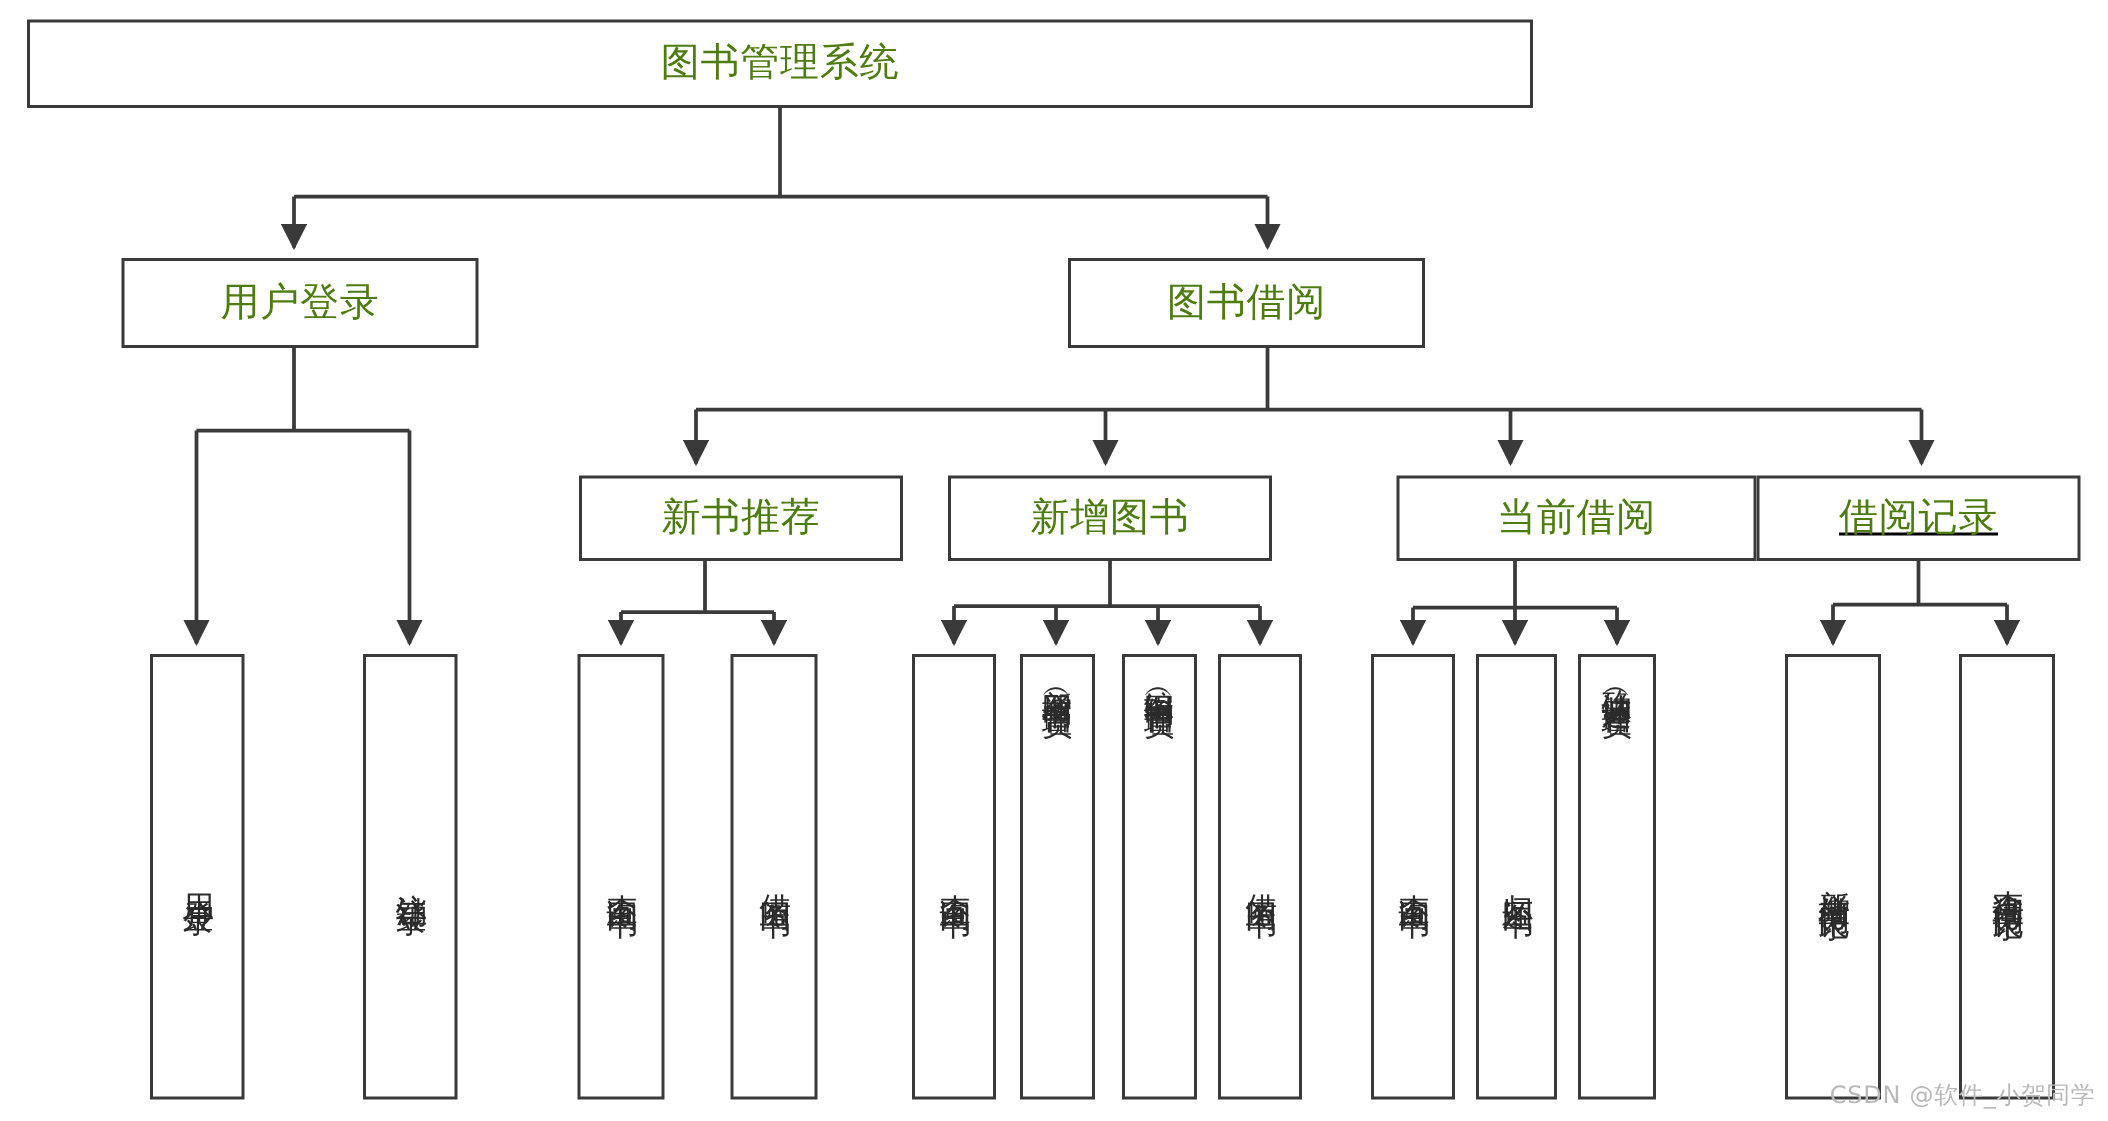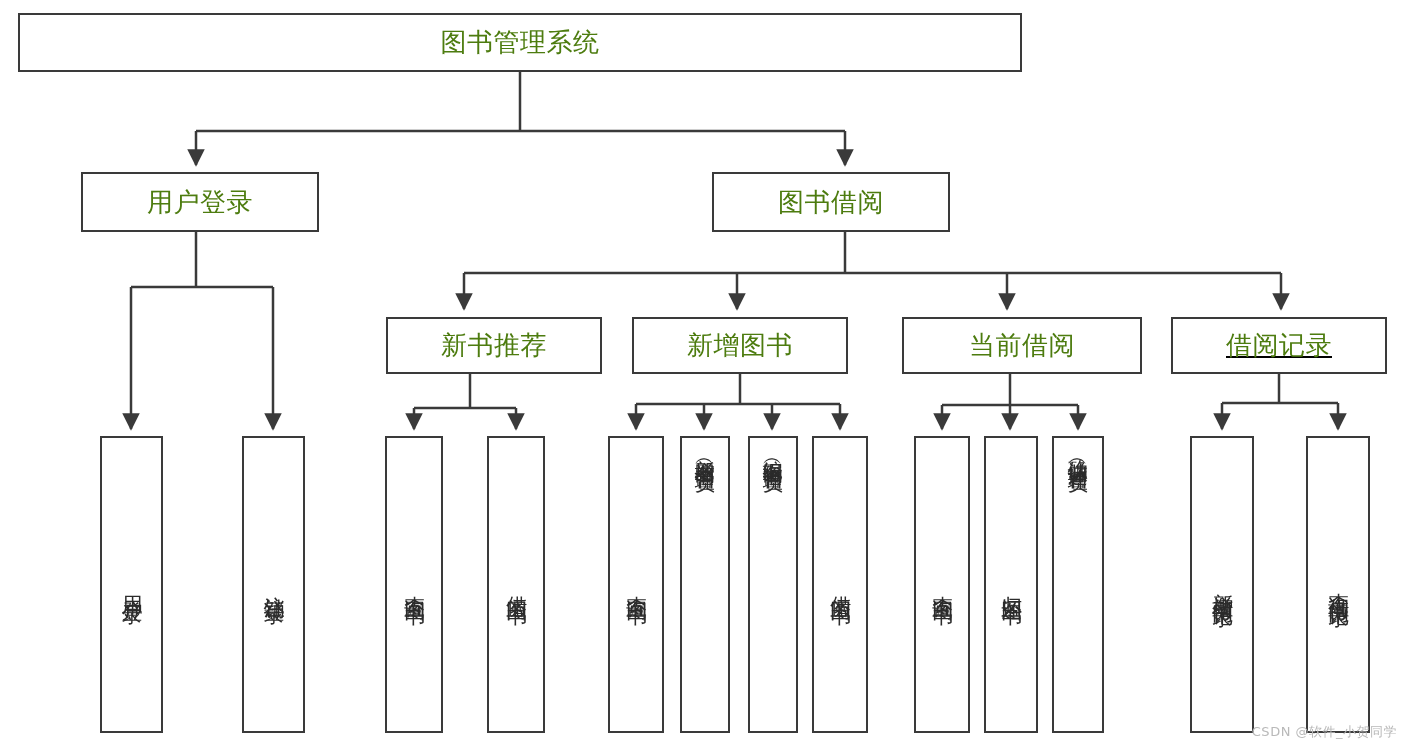--- a/index.html
+++ b/index.html
@@ -60,21 +60,21 @@
     white-space: nowrap;
   }
   .node-label-v.narrow {
     font-size: 20px;
     letter-spacing: 2px;
   }
   #watermark {
     position: absolute;
     right: 8px;
     bottom: 6px;
-    font-size: 13px;
+    font-size: 16px;
     color: #b9b9b9;
     letter-spacing: 0.5px;
     white-space: nowrap;
     pointer-events: none;
   }
 </style>
 </head>
 <body>
 
 <div id="canvas">
@@ -142,21 +142,21 @@
   </div>
 
   <div class="node-box" style="left:362px; top:317px; width:216px; height:57px;margin-left:24px;">
     <span class="node-label-h">新书推荐</span>
   </div>
 
   <div class="node-box" style="left:632px; top:317px; width:216px; height:57px;">
     <span class="node-label-h">新增图书</span>
   </div>
 
-  <div class="node-box" style="left:902px; top:317px; width:240px; height:57px;">
+  <div class="node-box" style="left:931px; top:317px; width:240px; height:57px;">
     <span class="node-label-h">当前借阅</span>
   </div>
 
   <div class="node-box" style="left:1171px; top:317px; width:216px; height:57px;text-decoration:underline;">
     <span class="node-label-h">借阅记录</span>
   </div>
 
   <div class="node-box vertical" style="left:100px; top:436px; width:63px; height:297px;">
     <span class="node-label-v">用户登录</span>
   </div>

